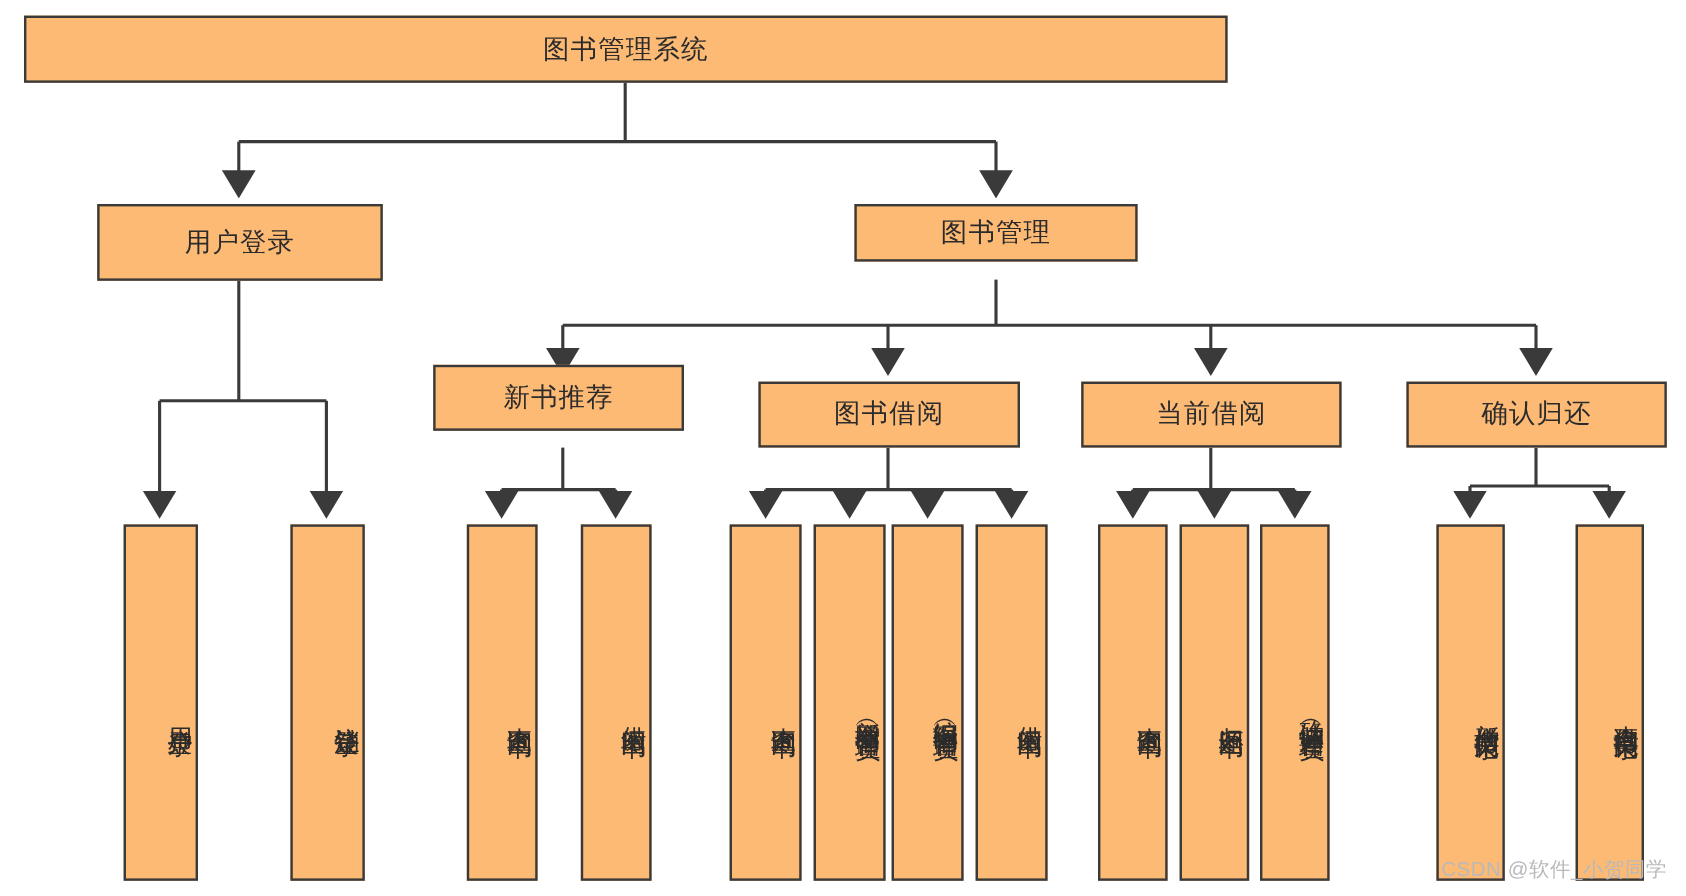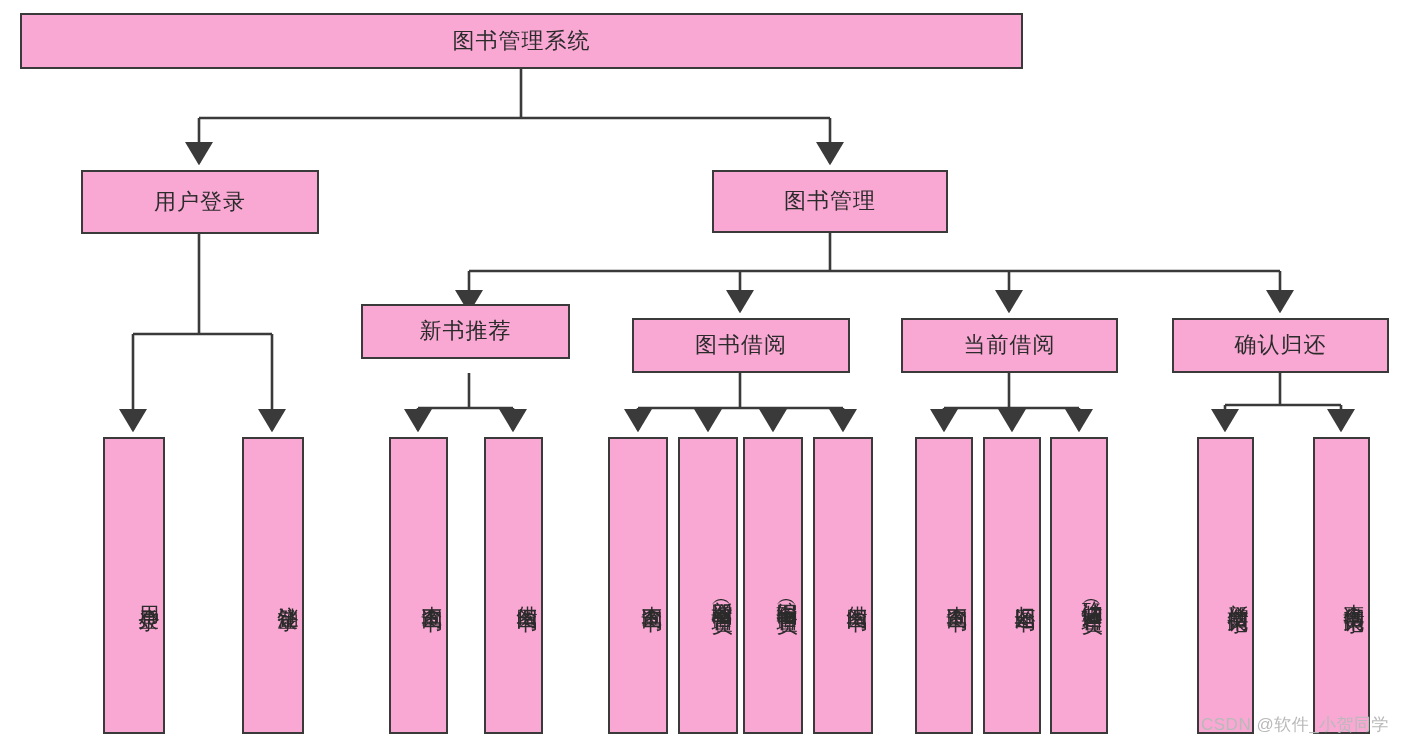--- a/index.html
+++ b/index.html
@@ -21,21 +21,21 @@
     position: absolute;
     left: 0;
     top: 0;
     width: 1405px;
     height: 747px;
   }
   .node {
     position: absolute;
     box-sizing: border-box;
     border: 2px solid #3a3a3a;
-    background: #f9a8d4;
+    background: #fdba74;
     display: flex;
     align-items: center;
     justify-content: center;
     color: #2b2b2b;
     z-index: 2;
   }
   .node.h {
     font-size: 22px;
     line-height: 1.2;
     letter-spacing: 1px;
@@ -125,21 +125,21 @@
     </g>
   </svg>
 
   <div class="node h" style="left:20px; top:13px; width:1003px; height:56px;">
     <span class="lbl">图书管理系统</span>
   </div>
 
   <div class="node h" style="left:81px; top:170px; width:238px; height:64px;">
     <span class="lbl">用户登录</span>
   </div>
-  <div class="node h" style="left:712px; top:170px; width:236px; height:63px;">
+  <div class="node h" style="left:712px; top:170px; width:236px; height:48px;">
     <span class="lbl">图书管理</span>
   </div>
 
   <div class="node h" style="left:361px; top:304px; width:209px; height:55px;">
     <span class="lbl">新书推荐</span>
   </div>
   <div class="node h" style="left:632px; top:318px; width:218px; height:55px;text-align:center;">
     <span class="lbl">图书借阅</span>
   </div>
   <div class="node h" style="left:901px; top:318px; width:217px; height:55px;">

